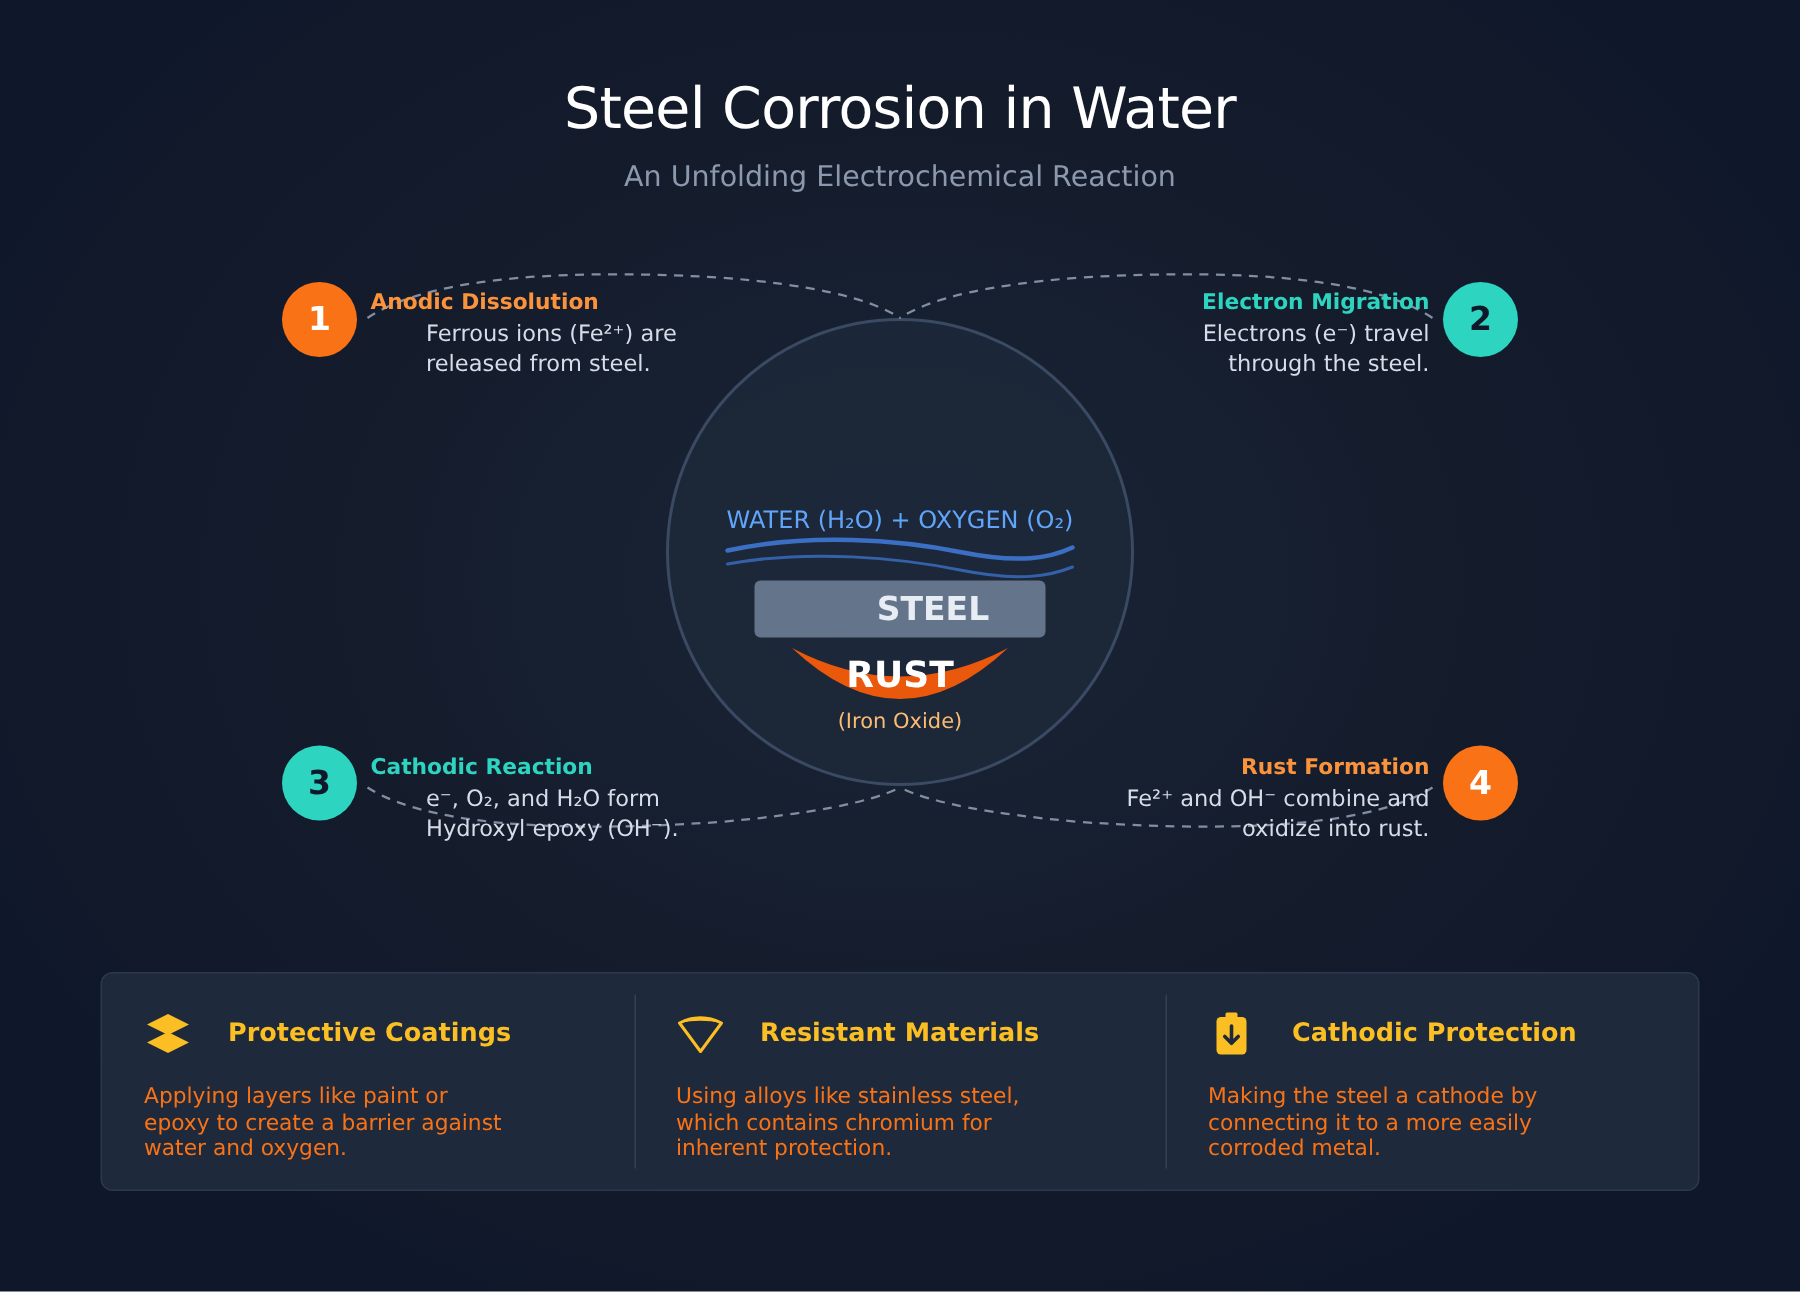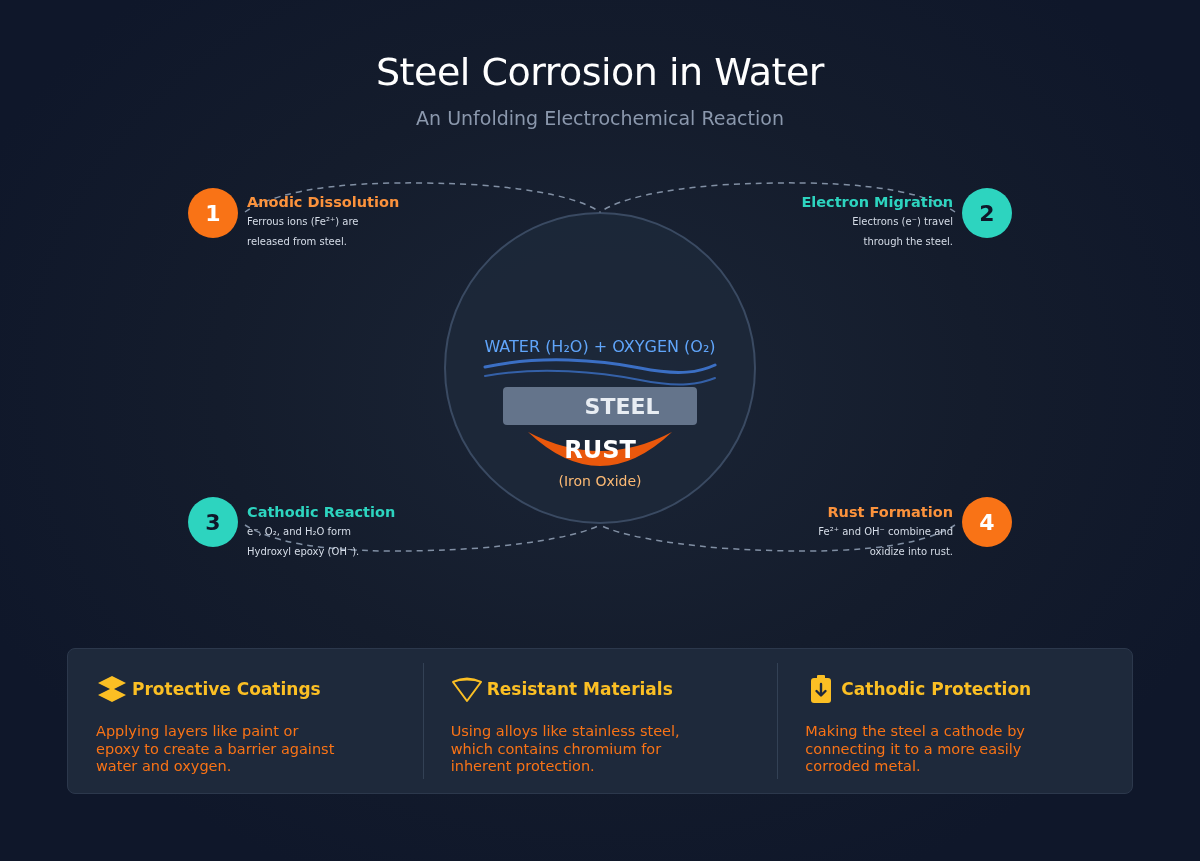--- a/index.html
+++ b/index.html
@@ -19,21 +19,21 @@
     font-size: 19px; color: #8b98ad;
   }
   svg.diagram { position: absolute; left: 0; top: 0; }
   .badge {
     position: absolute; width: 50px; height: 50px; border-radius: 50%;
     font-size: 22px; font-weight: bold; display: flex; align-items: center; justify-content: center;
   }
   .badge.orange { background: #f97316; color: #ffffff; }
   .badge.teal { background: #2dd4bf; color: #0f172a; }
   .step-title { font-size: 14.5px; font-weight: bold; line-height: 20px; white-space: nowrap; }
-  .step-desc { font-size: 10px; color: #d6dde8; line-height: 20px; white-space: nowrap; }
+  .step-desc { font-size: 15px; color: #d6dde8; line-height: 20px; white-space: nowrap; margin-left: 37px; }
   .orange-text { color: #fb923c; }
   .teal-text { color: #2dd4bf; }
   .text-left { position: absolute; text-align: left; }
   .text-right { position: absolute; text-align: right; }
 
   .center-label-water {
     position: absolute; top: 337px; left: 420px; width: 360px; text-align: center;
     font-size: 16px; color: #60a5fa;
   }
   .steel-bar {
@@ -53,21 +53,21 @@
 
   .panel {
     position: absolute; left: 67px; top: 648px; width: 1066px; height: 146px;
     background: #1e293b; border: 1px solid #2c384c; border-radius: 8px;
     display: flex;
   }
   .panel-col { position: relative; flex: 1; padding: 24px 28px; }
   .panel-col + .panel-col::before {
     content: ""; position: absolute; left: 0; top: 14px; bottom: 14px; width: 1px; background: #334155;
   }
-  .panel-head { display: flex; align-items: center; gap: 4px; height: 32px; }
+  .panel-head { display: flex; align-items: center; gap: 24px; height: 32px; }
   .panel-icon { width: 32px; height: 32px; display: flex; align-items: center; justify-content: center; }
   .panel-title { font-size: 17px; font-weight: bold; color: #fbbf24; white-space: nowrap; }
   .panel-desc { margin-top: 18px; font-size: 14.5px; line-height: 17.5px; color: #f97316; width: 240px; }
 </style>
 </head>
 <body>
 
 <div class="title">Steel Corrosion in Water</div>
 <div class="subtitle">An Unfolding Electrochemical Reaction</div>
 

